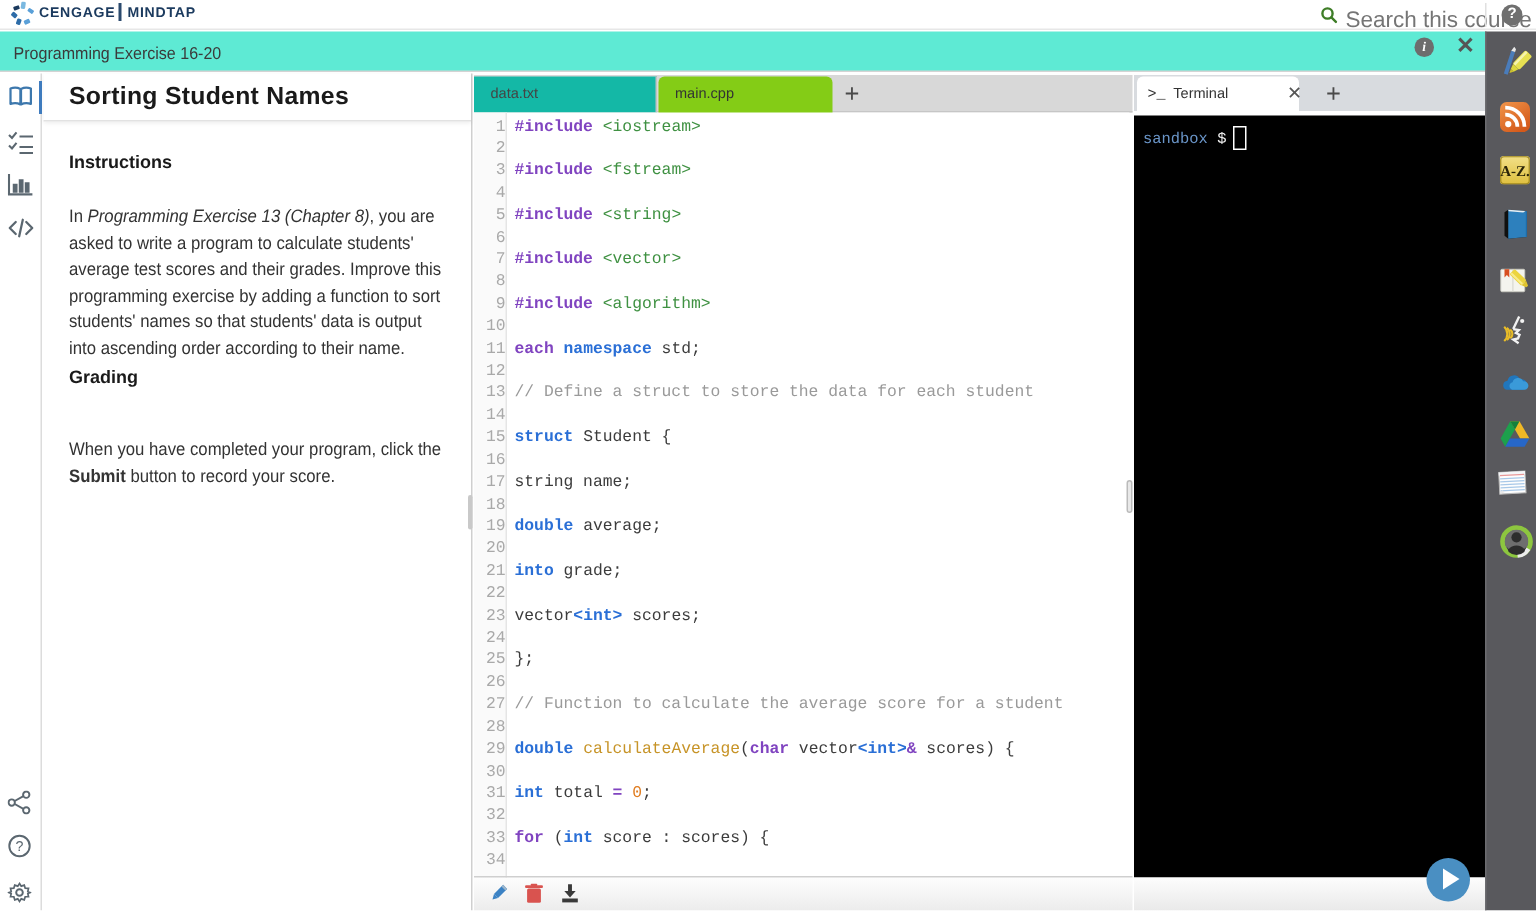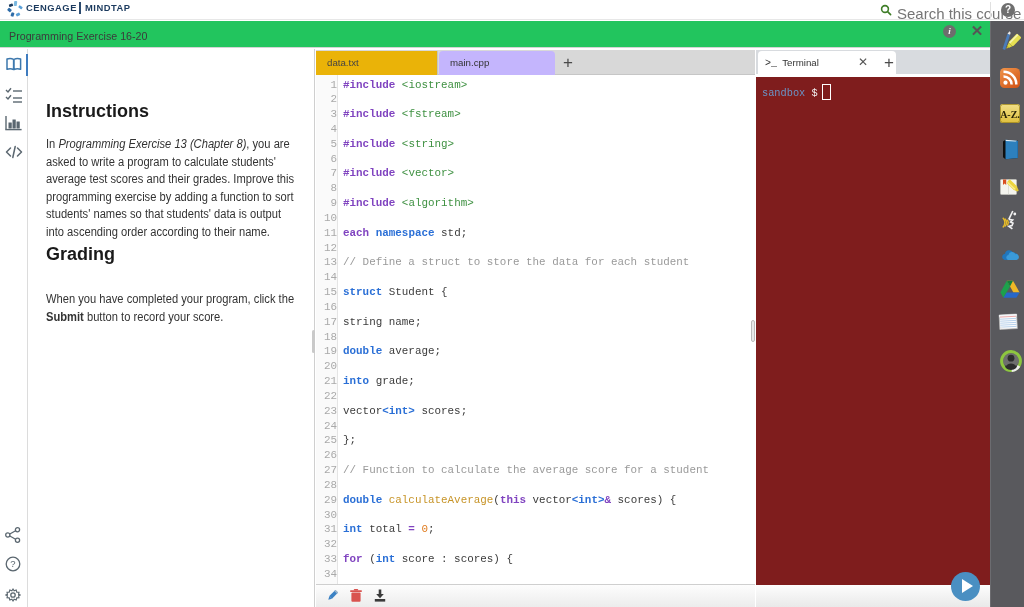--- a/index.html
+++ b/index.html
@@ -7,64 +7,64 @@
     font-family:"Liberation Sans", sans-serif; }
   #stage { position:relative; width:1024px; height:607px; }
   .abs { position:absolute; }
   
   #topbar { left:0; top:0; width:1024px; height:20px; background:#fff; border-bottom:1px solid #e7e7e7; }
   
   #searchbox { left:897px; top:5px; font-size:15px; color:#757575; }
   #qmark { left:1001px; top:3px; width:14px; height:14px; border-radius:50%; background:#6f6f6f; color:#fff;
     font-size:10px; font-weight:bold; text-align:center; line-height:13px; }
   
-  #bar2 { left:0; top:21px; width:990px; height:27px; background:#22c55e; border-bottom:1px solid #d4d4d4; }
+  #bar2 { left:0; top:21px; width:990px; height:27px; background:#5eead4; border-bottom:1px solid #d4d4d4; }
   #bar2 .title { position:absolute; left:9px; top:8.5px; font-size:11.5px; color:#3b3b3b; transform:scaleX(0.93); transform-origin:0 0; }
   #infoicon { position:absolute; left:943px; top:4px; width:13px; height:13px; border-radius:50%; background:#6d6d6d;
     color:#fff; font-size:9px; font-weight:bold; text-align:center; line-height:13px; font-family:"Liberation Serif",serif; font-style:italic;}
   #xicon { position:absolute; left:969px; top:2px; width:16px; height:16px; color:#555; font-size:15px; font-weight:bold; text-align:center; line-height:16px;}
   
   #lsb { left:0; top:49px; width:28px; height:558px; background:#fff; border-right:1px solid #dcdcdc; }
   #lsb svg { position:absolute; left:5px; }
   #lsb .active-bar { position:absolute; left:26px; top:5px; width:2px; height:22px; background:#3f7cbf; }
   
   #ipanel { left:29px; top:49px; width:286px; height:558px; background:#fff; border-right:1px solid #cfcfcf; }
   #ipanel .hdr { position:absolute; left:0; top:0; width:100%; height:32px; background:#fff;
      border-bottom:1px solid #e2e2e2; box-shadow:0 1px 3px rgba(0,0,0,0.08); }
   #ipanel .hdr h1 { position:absolute; left:17px; top:6px; font-size:16.5px; color:#1a1a1a; letter-spacing:0.2px;}
-  #ipanel h2 { position:absolute; left:17px; font-size:18px; color:#1a1a1a; }
+  #ipanel h2 { position:absolute; left:17px; font-size:12px; color:#1a1a1a; }
   #ipanel p { position:absolute; left:17px; font-size:12px; color:#333; line-height:17.5px; white-space:nowrap; transform:scaleX(0.93); transform-origin:0 0; }
   #iscroll { position:absolute; left:283px; top:281px; width:3px; height:23px; background:#c9c9c9; border-radius:2px;}
   
   #editor { left:316px; top:49px; width:439px; height:558px; background:#fff; }
   .tabbar { position:absolute; left:0; top:1px; width:100%; height:25px; background:#d8d8d8; border-bottom:1px solid #c6c6c6;}
   .tab { position:absolute; top:2px; height:24px; font-size:9.7px; line-height:23px; }
-  #tab-data { left:0; width:122px; background:#eab308; border-right:1px solid #c2c2c2; color:#444; padding-left:11px; }
-  #tab-main { left:123px; width:116px; height:25px; background:#c4b5fd; border-radius:4px 4px 0 0; color:#333; padding-left:11px; }
+  #tab-data { left:0; width:122px; background:#14b8a6; border-right:1px solid #c2c2c2; color:#444; padding-left:11px; }
+  #tab-main { left:123px; width:116px; height:25px; background:#84cc16; border-radius:4px 4px 0 0; color:#333; padding-left:11px; }
   .plusbtn { position:absolute; top:4px; font-size:17px; color:#4a4a4a; font-weight:normal; font-family:'Liberation Sans'; }
   #code { position:absolute; left:0; top:26px; width:437px; height:532px; background:#fff; overflow:hidden;
     font-family:"Liberation Mono", monospace; font-size:10.9px; line-height:14.83px; white-space:pre; }
   #gutter { position:absolute; left:0; top:0; width:22px; height:532px; background:#fafafa; border-right:1px solid #e5e5e5; }
   #lines { position:absolute; left:0; top:2.5px; width:21px; text-align:right; color:#a9a9a9; }
   #codetext { position:absolute; left:27px; top:2.5px; color:#3c3c3c; }
   .kw  { color:#2a6fd6;font-weight:bold; }   
   .pp  { color:#8044c0;font-weight:bold; }   
   .str { color:#3f9142; }   
   .cm  { color:#9a9a9a; }   
   .fn  { color:#c79428; }   
   .num { color:#e07c1f; }   
   #cscroll { position:absolute; left:435px; top:271px; width:4px; height:22px; background:#e8e8e8; border:1px solid #bbb; border-radius:2px;}
   #editbar { position:absolute; left:0; top:535px; width:439px; height:23px; border-top:1px solid #cfcfcf;
     background:linear-gradient(#fdfdfd,#ececec); }
   
   #termwrap { left:756px; top:49px; width:234px; height:558px; }
   #termbar { position:absolute; left:0; top:1px; width:234px; height:24px; background:#d8dbdf; }
   #termstrip { position:absolute; left:0; top:25px; width:234px; height:2.5px; background:#fff; }
-  #tab-term { left:2px; width:138px; height:25px; background:#fff; border-radius:4px 4px 0 0; color:#333; padding-left:7px;}
-  #term { position:absolute; left:0; top:27.5px; width:234px; height:508.5px; background:#7f1d1d;
+  #tab-term { left:2px; width:108px; height:25px; background:#fff; border-radius:4px 4px 0 0; color:#333; padding-left:7px;}
+  #term { position:absolute; left:0; top:27.5px; width:234px; height:508.5px; background:#000000;
      font-family:"Liberation Mono", monospace; font-size:10.3px; }
   #term .line { position:absolute; left:6px; top:7px; }
   #term .host { color:#6a95c8; }
   #term .dollar { color:#f2f2f2; }
   #term .cursor { display:inline-block; width:9px; height:16px; border:1.5px solid #fff; vertical-align:-4.5px; margin-left:4px;}
   #termfoot { position:absolute; left:0; top:536px; width:234px; height:22px; background:linear-gradient(#fdfdfd,#e9e9e9); }
   #playbtn { position:absolute; left:195px; top:523px; width:29px; height:29px; border-radius:50%; background:#4a8fc2; }
   #playbtn:after { content:""; position:absolute; left:11px; top:7px; width:0; height:0;
      border-left:11px solid #fff; border-top:7px solid transparent; border-bottom:7px solid transparent; }
   
@@ -148,20 +148,23 @@
     </svg>
     <svg style="top:538px" width="16" height="16" viewBox="0 0 16 16">
       <g fill="none" stroke="#5b6770" stroke-width="1.3">
         <circle cx="8" cy="8" r="2.2"></circle>
         <path d="M8 1.2 L9.3 3.2 L11.6 2.4 L12.3 4.8 L14.8 4.9 L14.3 7.3 L16 8 L14.3 8.7 L14.8 11.1 L12.3 11.2 L11.6 13.6 L9.3 12.8 L8 14.8 L6.7 12.8 L4.4 13.6 L3.7 11.2 L1.2 11.1 L1.7 8.7 L0 8 L1.7 7.3 L1.2 4.9 L3.7 4.8 L4.4 2.4 L6.7 3.2 Z" transform="scale(0.88) translate(1.1,1.1)"></path>
       </g>
     </svg>
   </div>
 
   <div id="ipanel" class="abs">
+    <div class="hdr">
+        <h1>Sorting Student Names</h1>
+      </div>
     <h2 style="top:52px">Instructions</h2>
     <p style="top:87px">In <i>Programming Exercise 13 (Chapter 8)</i>, you are<br>
 asked to write a program to calculate students'<br>
 average test scores and their grades. Improve this<br>
 programming exercise by adding a function to sort<br>
 students' names so that students' data is output<br>
 into ascending order according to their name.</p>
     <h2 style="top:195px">Grading</h2>
     <p style="top:242px">When you have completed your program, click the<br>
 <b>Submit</b> button to record your score.</p>
@@ -230,21 +233,21 @@
 <span class="kw">double</span> average;
 
 <span class="kw">into</span> grade;
 
 vector<span class="kw">&lt;int&gt;</span> scores;
 
 };
 
 <span class="cm">// Function to calculate the average score for a student</span>
 
-<span class="kw">double</span> <span class="fn">calculateAverage</span>(<span class="pp">this</span> vector<span class="kw">&lt;int&gt;</span><span class="pp">&amp;</span> scores) {
+<span class="kw">double</span> <span class="fn">calculateAverage</span>(<span class="pp">char</span> vector<span class="kw">&lt;int&gt;</span><span class="pp">&amp;</span> scores) {
 
 <span class="kw">int</span> total <span class="pp">=</span> <span class="num">0</span>;
 
 <span class="pp">for</span> (<span class="kw">int</span> score : scores) {
 </div>
     </div>
     <div id="cscroll"></div>
     <div id="editbar">
       <svg style="position:absolute;left:10px;top:4px" width="13" height="13" viewBox="0 0 13 13">
         <g transform="rotate(45 6.5 6.5)">

